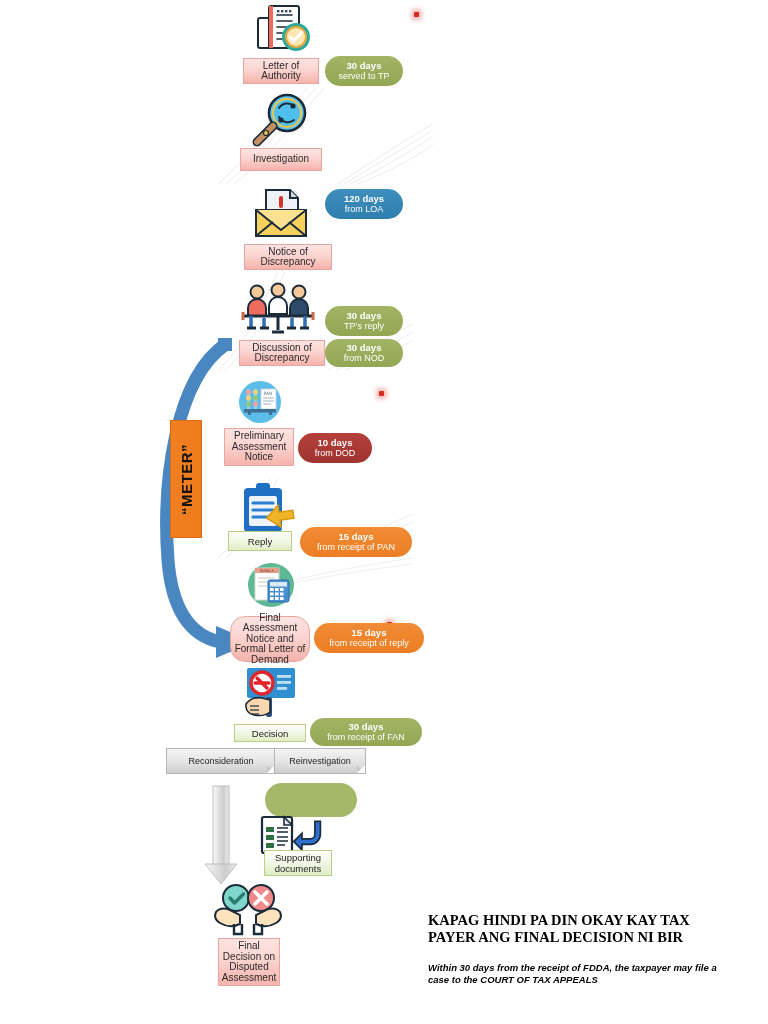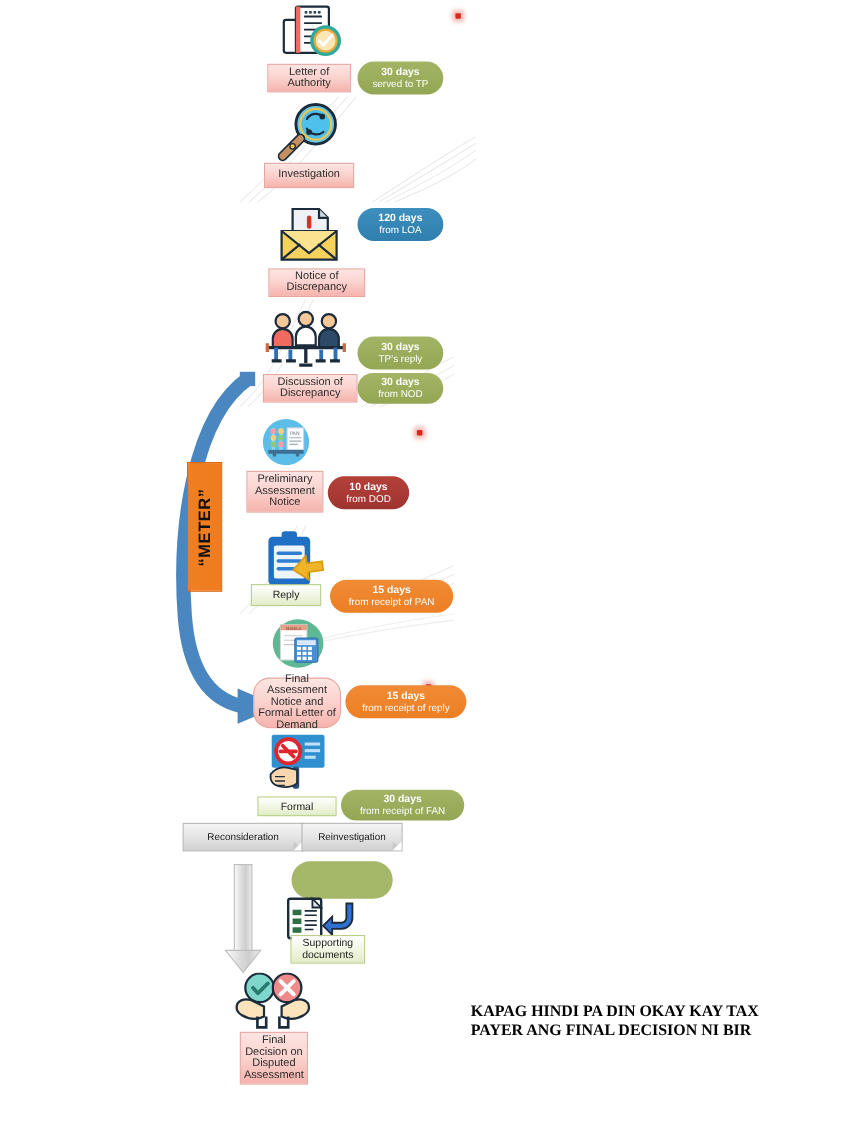--- a/index.html
+++ b/index.html
@@ -359,21 +359,21 @@
         <rect x="39" y="23" width="10" height="2.8"></rect>
       </g>
     <rect x="28" y="33" width="6" height="20" rx="2" fill="#2b4f7a"></rect>
     <path d="M8,40 q6,-8 16,-6 l8,2 v12 q-6,5 -16,3 q-9,-2 -8,-11 z" fill="#fbd7b0" stroke="#1b2b3a" stroke-width="1.6"></path>
     <g stroke="#1b2b3a" stroke-width="1.2" fill="none">
         <path d="M12,42 h9"></path>
         <path d="M12,46 h9"></path>
         <path d="M13,50 h8"></path>
       </g>
   </svg>
-  <div class="greenbox" style="left:234px;top:724px;width:72px;height:18px;">Formal</div>
+  <div class="greenbox" style="left:234px;top:724px;width:72px;height:18px;">Decision</div>
   <div class="pill pill-olive" style="left:310px;top:718px;width:112px;height:28px;">
     <span class="big">30 days</span>
     <span class="sub">from receipt of FAN</span>
   </div>
 
   <div class="greybox" style="left:166px;top:748px;width:110px;height:26px;">Reconsideration</div>
   <div class="greybox" style="left:274px;top:748px;width:92px;height:26px;">Reinvestigation</div>
 
   <div class="pill pill-emptygreen" style="left:265px;top:783px;width:92px;height:34px;">
     <span class="sub"></span>
@@ -421,14 +421,15 @@
     <path d="M68,28 q-4,-5 -12,-3 l-12,6 v9 q10,5 20,-1 q7,-4 4,-11 z" fill="#fde3bc" stroke="#1b2b3a" stroke-width="2"></path>
     <path d="M22,40 v10 h8 v-10" fill="none" stroke="#1b2b3a" stroke-width="2.4"></path>
     <path d="M42,40 v10 h8 v-10" fill="none" stroke="#1b2b3a" stroke-width="2.4"></path>
   </svg>
   <div class="pinkbox" style="left:218px;top:938px;width:62px;height:48px;white-space:pre-line;">Final
 Decision on
 Disputed
 Assessment</div>
 
   <div id="headline" style="left:428px;top:912px;">KAPAG HINDI PA DIN OKAY KAY TAX PAYER ANG FINAL DECISION NI BIR</div>
+  <div id="subline" style="left:428px;top:962px;">Within 30 days from the receipt of FDDA, the taxpayer may file a case to the COURT OF TAX APPEALS</div>
 
 </div>
 
 </body></html>

